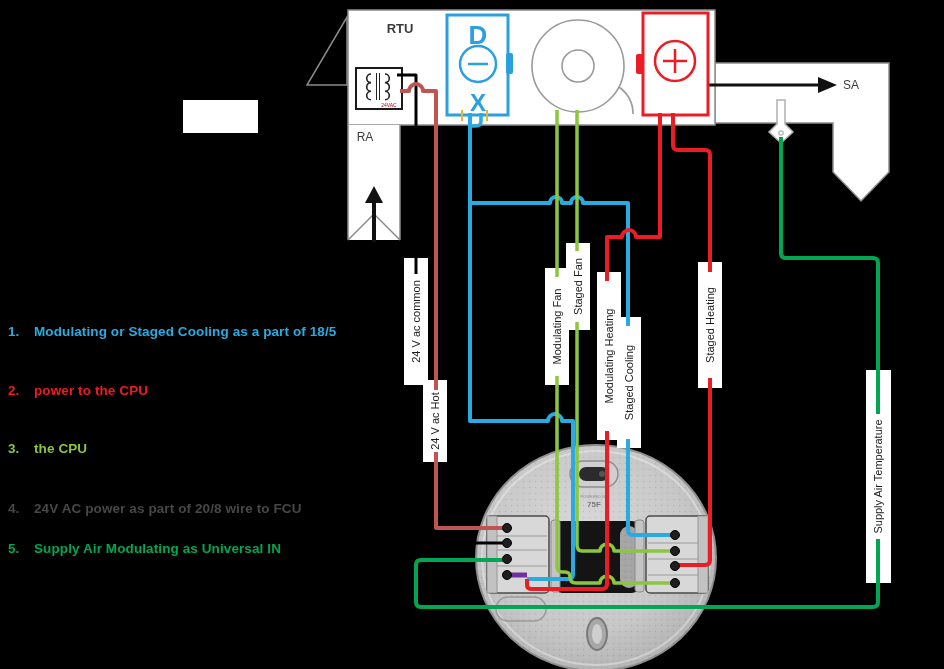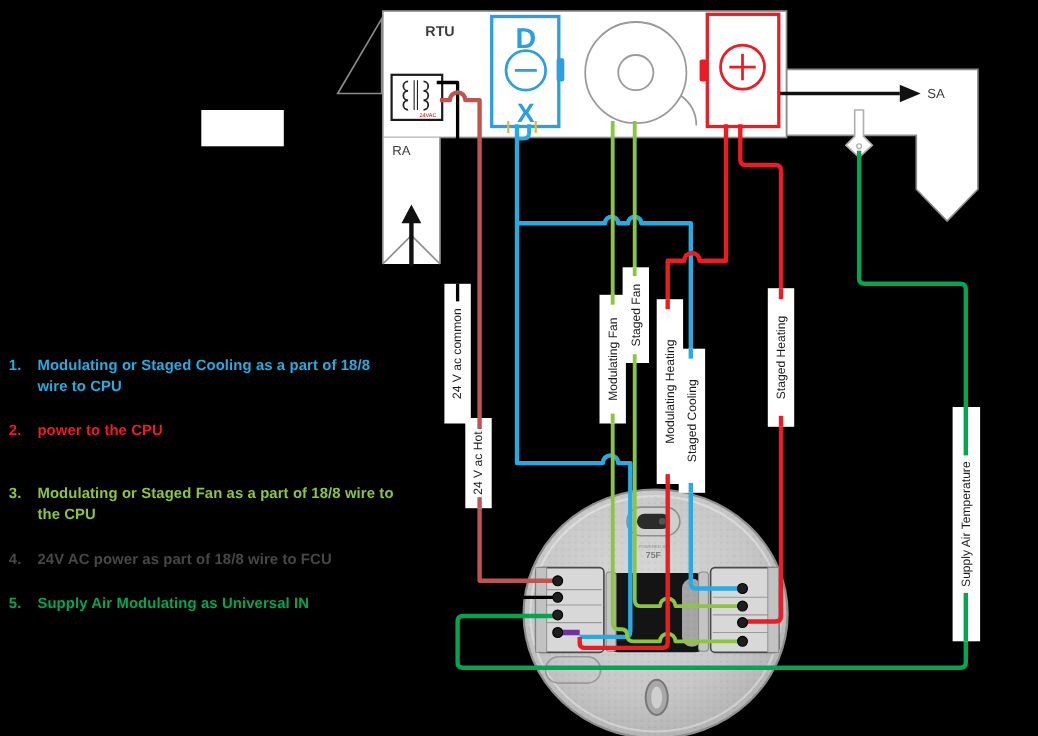--- a/index.html
+++ b/index.html
@@ -236,41 +236,39 @@
       <line x1="878" y1="539" x2="878" y2="583" stroke="#00A651" stroke-width="4"></line>
       <text class="wlabel" text-anchor="middle" transform="rotate(-90 878.5 476.5)" x="878.5" y="480">Supply Air Temperature</text>
     </g>
   </g>
 </svg>
 
 <div class="legend">
   <div class="legend-item c0" style="top:322px">
     <span class="num">1.</span>
     <div class="lines">
-      <div>Modulating or Staged Cooling as a part of 18/8</div>
-      <div>wire to CPU</div>
+      <div>Modulating or Staged Cooling as a part of 18/5</div>
     </div>
   </div>
   <div class="legend-item c1" style="top:381px">
     <span class="num">2.</span>
     <div class="lines">
       <div>power to the CPU</div>
     </div>
   </div>
   <div class="legend-item c2" style="top:439px">
     <span class="num">3.</span>
     <div class="lines">
-      <div>Modulating or Staged Fan as a part of 18/8 wire to</div>
       <div>the CPU</div>
     </div>
   </div>
   <div class="legend-item c3" style="top:499px">
     <span class="num">4.</span>
     <div class="lines">
-      <div>24V AC power as part of 18/8 wire to FCU</div>
+      <div>24V AC power as part of 20/8 wire to FCU</div>
     </div>
   </div>
   <div class="legend-item c4" style="top:539px">
     <span class="num">5.</span>
     <div class="lines">
       <div>Supply Air Modulating as Universal IN</div>
     </div>
   </div>
 </div>
 

